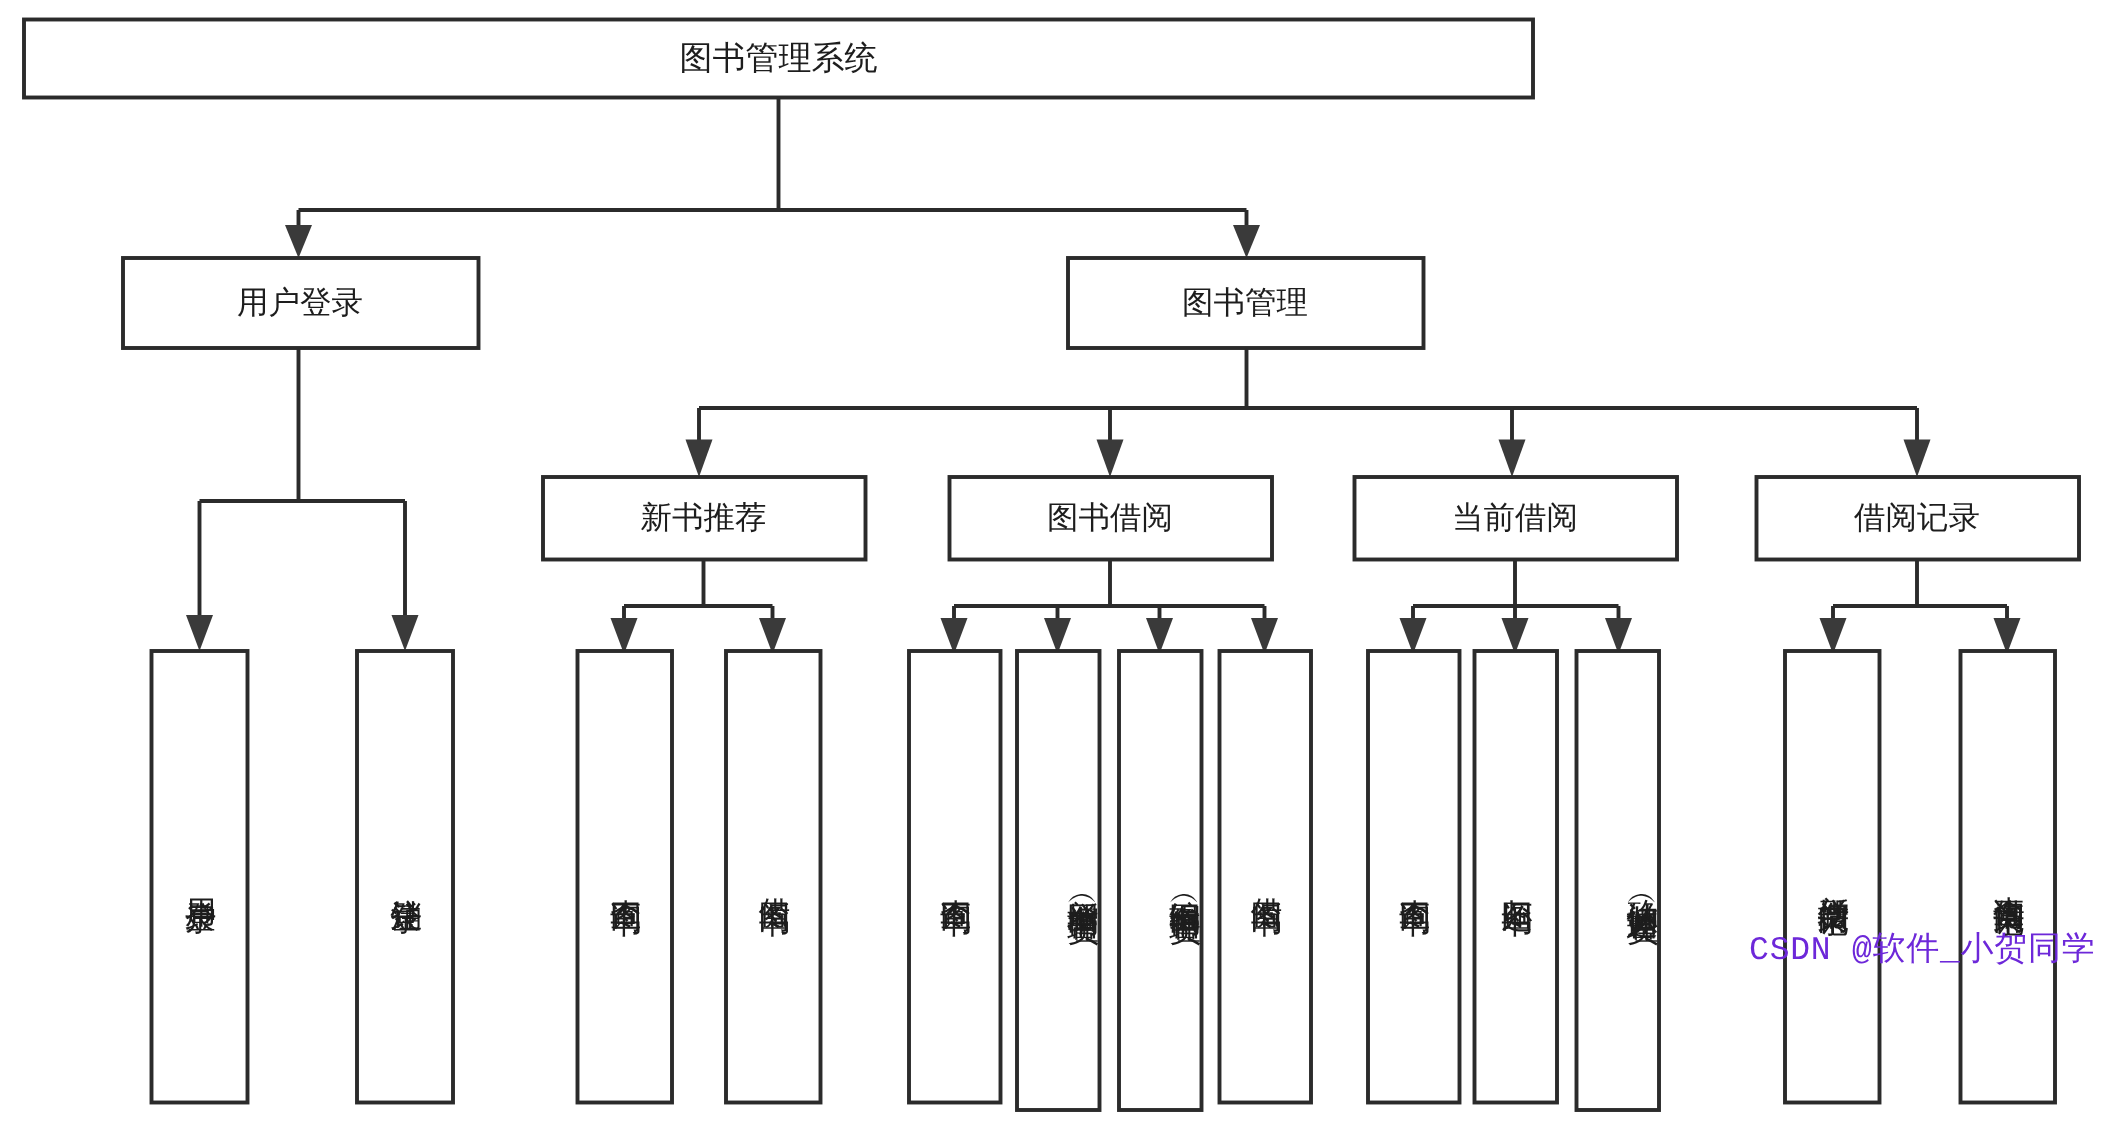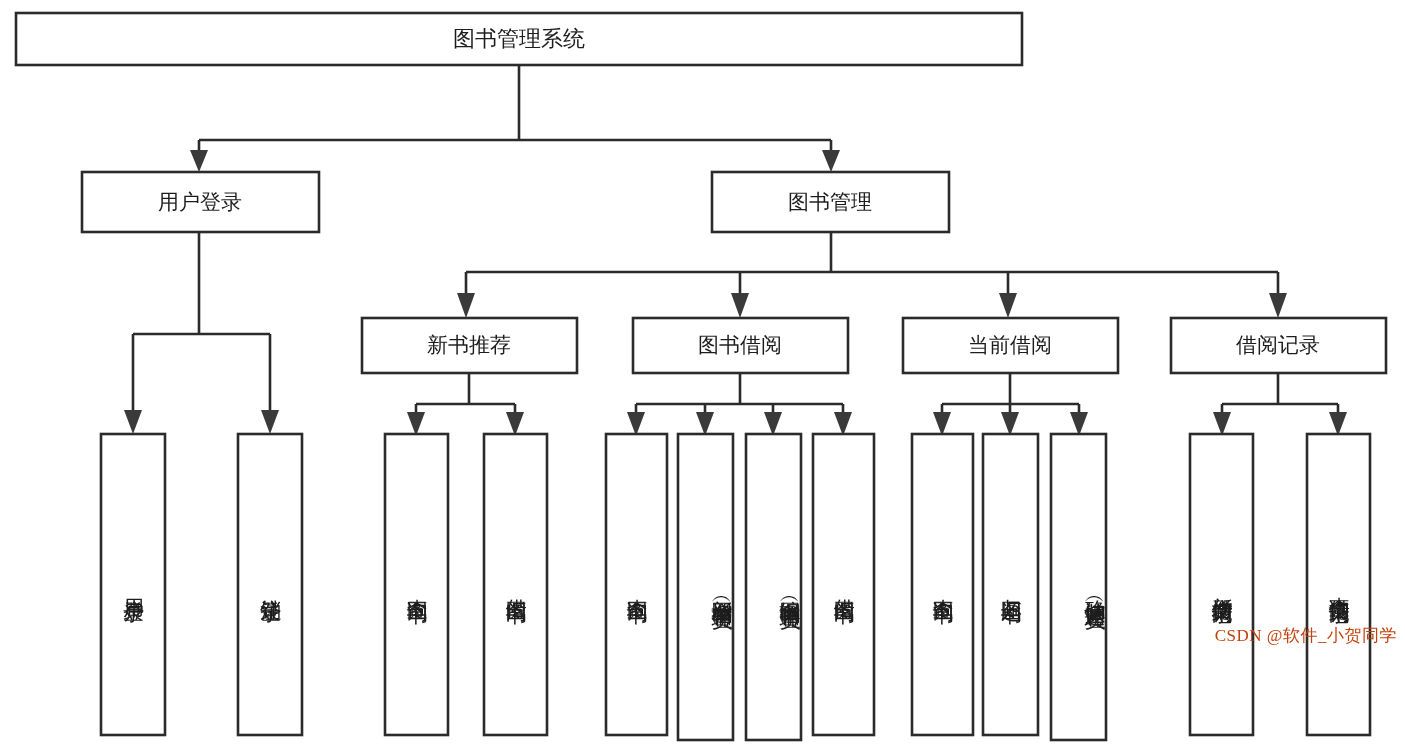--- a/index.html
+++ b/index.html
@@ -59,23 +59,23 @@
     color: #1d1d1d;
     letter-spacing: 1.5px;
     text-align: center;
     white-space: nowrap;
     pointer-events: none;
   }
   #watermark {
     position: absolute;
     right: 8px;
     bottom: 4px;
-    font-family: Liberation Serif, serif;
-    font-size: 17px;
-    color: #c2410c;
+    font-family: Liberation Mono, monospace;
+    font-size: 22px;
+    color: #6d28d9;
     white-space: nowrap;
     letter-spacing: 0.5px;
   }
 </style>
 </head>
 <body>
 
 <div id="diagram-root">
 
   <svg id="flowchart" width="1405" height="747" viewBox="0 0 1405 747">

